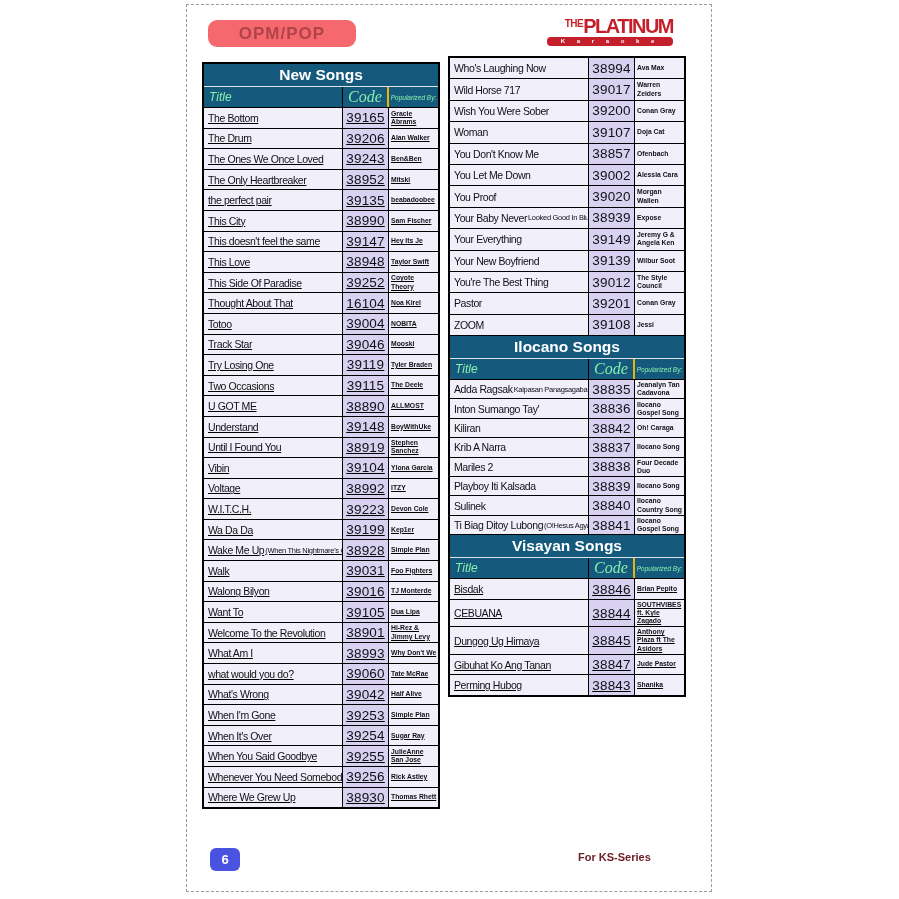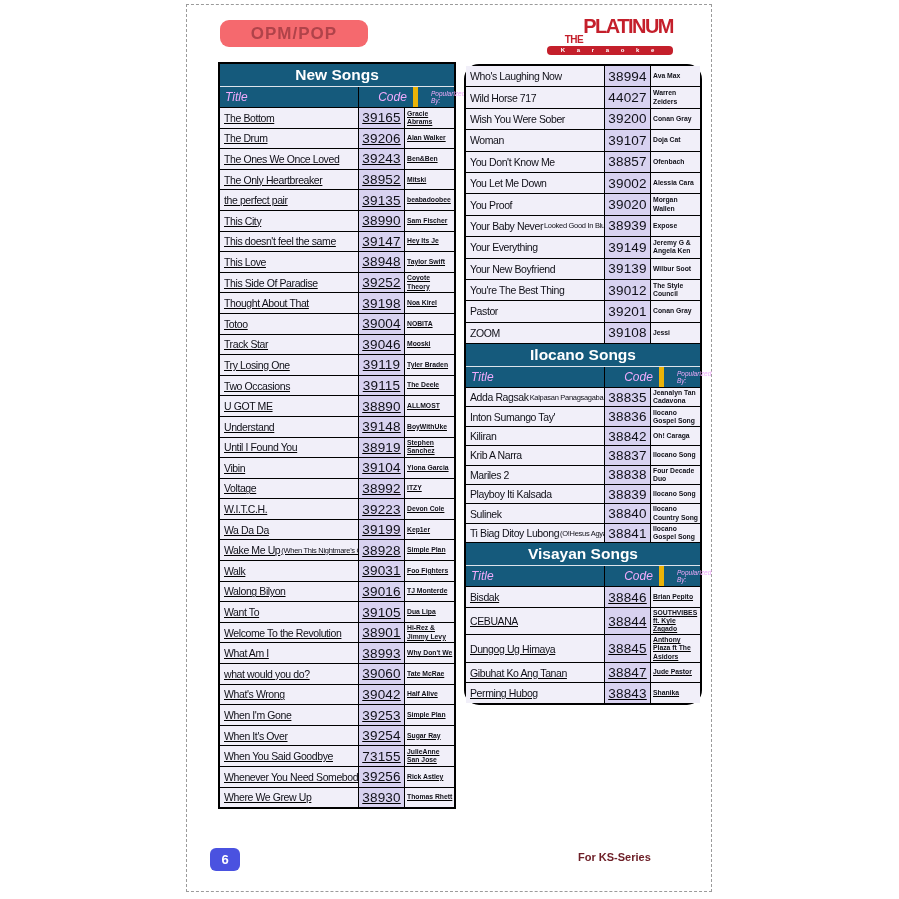--- a/index.html
+++ b/index.html
@@ -4,40 +4,40 @@
 <style>
   html,body{margin:0;padding:0;background:#fff;}
   .canvas{position:relative;width:899px;height:899px;background:#fff;
     font-family:"Liberation Sans", sans-serif;overflow:hidden;}
   .page-border{position:absolute;left:186px;top:4px;width:524px;height:886px;
     border:1px dashed #9b9b9b;}
   
   .badge{position:absolute;left:208px;top:20px;width:148px;height:27px;
     background:var(--badge_bg);border-radius:9px;display:flex;align-items:center;
     justify-content:center;color:var(--badge_text);font-size:17px;font-weight:bold;
-    letter-spacing:1px;margin-left:12px;}
+    letter-spacing:1px;}
   
   .logo{position:absolute;left:521px;top:16px;width:152px;}
   .logo-row{display:flex;justify-content:flex-end;align-items:flex-start;color:var(--red);line-height:1;}
-  .logo-the{font-size:10px;font-weight:900;margin-top:19px;letter-spacing:-0.5px;}
+  .logo-the{font-size:10px;font-weight:900;margin-top:3px;letter-spacing:-0.5px;}
   .logo-name{font-size:20px;font-weight:900;letter-spacing:-1.5px;}
   .logo-bar{margin-left:26px;margin-top:1px;height:9px;background:var(--red);
     border-radius:4px;color:#fff;font-size:6px;font-weight:bold;letter-spacing:5px;
     text-align:center;line-height:9px;}
   
-  .songtable{position:absolute;width:234px;border:2px solid #000;background:#fff;margin-left:16px;}
+  .songtable{position:absolute;width:234px;border:2px solid #000;background:#fff;}
   #left-table{left:202px;top:62px;}
-  #right-table{left:448px;top:64px;border-radius:15px;}
+  #right-table{left:448px;top:56px;}
   .section-header{background:var(--blue);color:#fff;font-weight:bold;font-size:15.5px;
     text-align:center;height:22px;line-height:22px;border-bottom:1px solid #dde4ec;}
   .subheader{display:grid;grid-template-columns:139px 46px 1fr;background:var(--blue);
-    color:#f0abfc;border-bottom:1px solid #000;height:20px;gap:13px;}
+    color:#86efac;border-bottom:1px solid #000;height:20px;}
   .subheader>div{display:flex;align-items:center;}
   .h-title{font-style:italic;font-size:12px;padding-left:5px;border-right:1px solid #000;}
-  .h-code{font-style:italic;font-size:12px;justify-content:center;border-right:5px solid #eab308;}
+  .h-code{font-style:italic;font-size:16px;justify-content:center;border-right:2px solid #eab308;font-family:Liberation Serif, serif;}
   .h-pop{font-style:italic;font-size:6.5px;justify-content:center;}
   .row{display:grid;grid-template-columns:139px 46px 1fr;border-bottom:1px solid #000;}
   .lt .row,.vi .row{min-height:19.6px;text-decoration:underline;}
   .rt-top .row{min-height:20.4px;}
   .il .row{min-height:18.4px;}
   .lt .row:last-child,.vi .row:last-child{border-bottom:none;}
   .cell{display:flex;align-items:center;}
   .title-cell{background:var(--row_bg);border-right:1px solid #000;padding:1px 2px 1px 4px;
     font-size:10.5px;letter-spacing:-0.4px;color:#101018;white-space:nowrap;overflow:hidden;}
   .title-cell .t2{font-size:7.5px;letter-spacing:-0.3px;margin-left:1px;}
@@ -136,21 +136,21 @@
           <div class="cell title-cell">
             <span class="t1">This Side Of Paradise</span>
           </div>
           <div class="cell code-cell">39252</div>
           <div class="cell artist-cell">Coyote Theory</div>
         </div>
         <div class="row">
           <div class="cell title-cell">
             <span class="t1">Thought About That</span>
           </div>
-          <div class="cell code-cell">39198</div>
+          <div class="cell code-cell">16104</div>
           <div class="cell artist-cell">Noa Kirel</div>
         </div>
         <div class="row">
           <div class="cell title-cell">
             <span class="t1">Totoo</span>
           </div>
           <div class="cell code-cell">39004</div>
           <div class="cell artist-cell">NOBITA</div>
         </div>
         <div class="row">
@@ -291,21 +291,21 @@
           <div class="cell title-cell">
             <span class="t1">When It's Over</span>
           </div>
           <div class="cell code-cell">39254</div>
           <div class="cell artist-cell">Sugar Ray</div>
         </div>
         <div class="row">
           <div class="cell title-cell">
             <span class="t1">When You Said Goodbye</span>
           </div>
-          <div class="cell code-cell">73155</div>
+          <div class="cell code-cell">39255</div>
           <div class="cell artist-cell">JulieAnne San Jose</div>
         </div>
         <div class="row">
           <div class="cell title-cell">
             <span class="t1">Whenever You Need Somebody</span>
           </div>
           <div class="cell code-cell">39256</div>
           <div class="cell artist-cell">Rick Astley</div>
         </div>
         <div class="row">
@@ -324,21 +324,21 @@
           <div class="cell title-cell">
             <span class="t1">Who's Laughing Now</span>
           </div>
           <div class="cell code-cell">38994</div>
           <div class="cell artist-cell">Ava Max</div>
         </div>
         <div class="row">
           <div class="cell title-cell">
             <span class="t1">Wild Horse 717</span>
           </div>
-          <div class="cell code-cell">44027</div>
+          <div class="cell code-cell">39017</div>
           <div class="cell artist-cell">Warren Zeiders</div>
         </div>
         <div class="row">
           <div class="cell title-cell">
             <span class="t1">Wish You Were Sober</span>
           </div>
           <div class="cell code-cell">39200</div>
           <div class="cell artist-cell">Conan Gray</div>
         </div>
         <div class="row">

